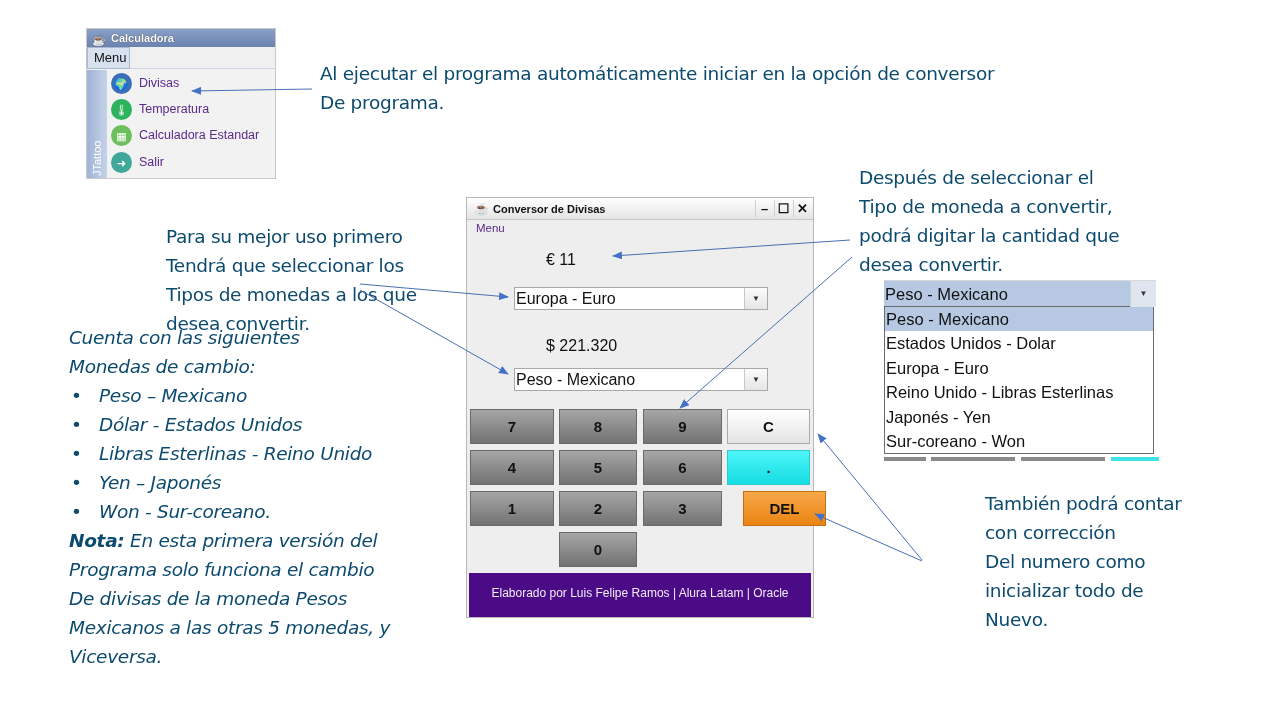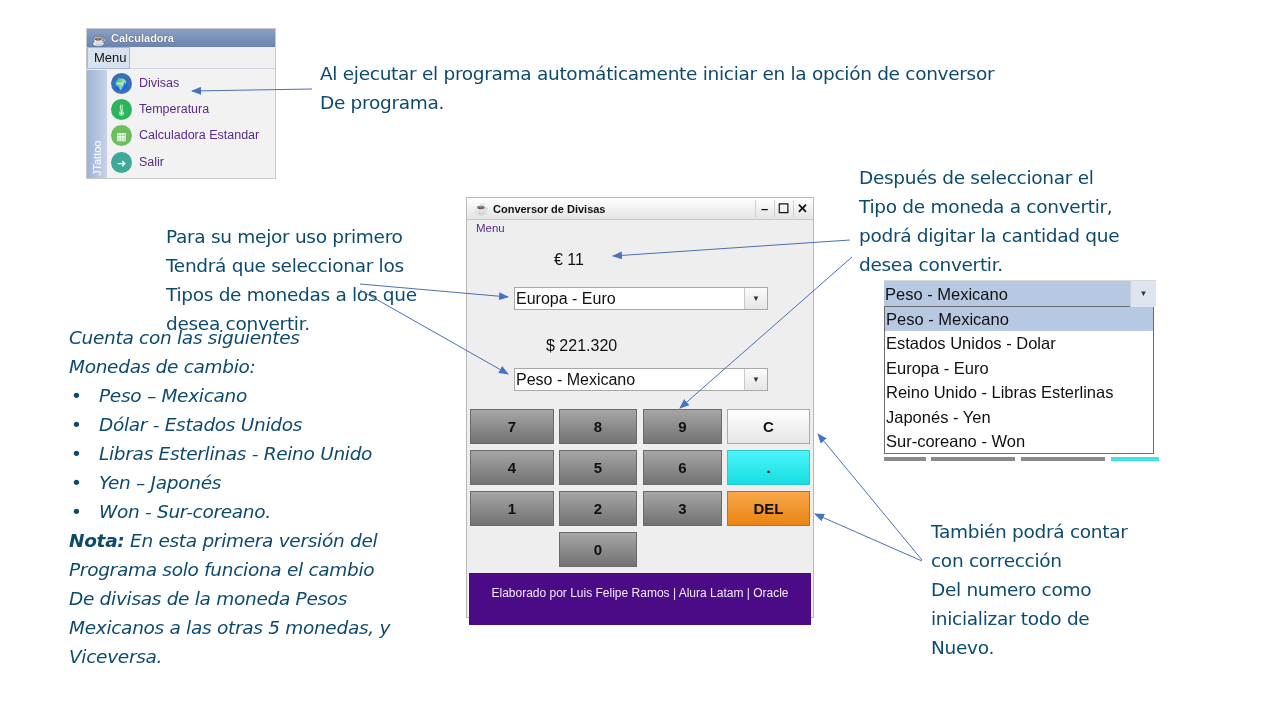--- a/index.html
+++ b/index.html
@@ -24,21 +24,21 @@
   #conv-title .cup { position: absolute; left: 7px; top: 0; font-size: 12px; color: #555; font-weight: normal; }
   .wctrl { position: absolute; top: 2px; width: 18px; height: 17px; font-size: 13px; line-height: 17px; text-align: center; color: #111; font-weight: bold; border-left: 1px solid #d0d0d0; }
   #conv-menu { position: absolute; left: 9px; top: 24px; font-size: 11.5px; color: #5a2a8a; }
   .amount { position: absolute; font-size: 16px; color: #111; }
   .combo { position: absolute; left: 47px; width: 254px; height: 23px; background: #fff; border: 1px solid #a8a8a8; font-size: 16px; line-height: 21px; padding-left: 1px; color: #111; }
   .combo .arrow { position: absolute; right: 0; top: 0; width: 23px; height: 21px; border-left: 1px solid #c8c8c8; background: linear-gradient(#fbfbfb, #e6e6e6); font-size: 8px; text-align: center; line-height: 21px; color: #333; }
   .key { position: absolute; width: 80px; height: 35px; background: linear-gradient(#a6a6a6, #727272); border: 1px solid #6a6a6a; font-size: 15px; font-weight: bold; color: #111; text-align: center; line-height: 33px; }
   .key.c { background: linear-gradient(#ffffff, #e4e4e4); border-color: #aaa; }
   .key.dot { background: linear-gradient(#4df5f8, #15dde3); border-color: #2dc9cf; }
   .key.del { background: linear-gradient(#f7a84a, #ea8412); border-color: #c96e10; }
-  #conv-footer { position: absolute; left: 2px; top: 375px; width: 342px; height: 52px; background: #4b0b86; color: #f2ecf8; font-size: 12px; text-align: center; line-height: 40px; }
+  #conv-footer { position: absolute; left: 2px; top: 375px; width: 342px; height: 44px; background: #4b0b86; color: #f2ecf8; font-size: 12px; text-align: center; line-height: 40px; }
 
   
   #dd { left: 884px; top: 280px; width: 272px; }
   #dd-head { position: relative; height: 26px; background: #b7c9e2; font-size: 16.5px; line-height: 26px; padding-left: 1px; color: #111; border-top: 1px solid #d8d8d8;}
   #dd-head .arrow { position: absolute; right: 0; top: 0; width: 26px; height: 26px; font-size: 8px; text-align: center; line-height: 26px; color: #333; background: #dfe5ee; border-left: 1px solid #c8d2df;}
   #dd-list { border: 1px solid #6b6b6b; background: #fff; width: 270px; }
   .dd-opt { height: 24.4px; font-size: 16.5px; line-height: 24px; padding-left: 1px; color: #111; }
   .dd-opt.sel { background: #b7c9e2; }
   #dd-under { position: absolute; left: 0; top: 177px; width: 276px; height: 4px; }
   #dd-under span { position: absolute; top: 0; height: 4px; background: #8a8a8a; }
@@ -112,21 +112,21 @@
 <div id="conv-win" class="abs">
   <div id="conv-title">
     <span class="cup">☕</span>
     <span>Conversor de Divisas</span>
     <span class="wctrl" style="right:40px;">–</span>
     <span class="wctrl" style="right:21px;">☐</span>
     <span class="wctrl" style="right:2px;">✕</span>
   </div>
   <div id="conv-menu">Menu</div>
 
-  <div class="amount" style="left:79px; top:53px;margin-left:8px;">€  11</div>
+  <div class="amount" style="left:79px; top:53px;">€  11</div>
   <div class="combo" style="top:89px;">
     <span>Europa - Euro</span>
     <span class="arrow">▼</span>
   </div>
 
   <div class="amount" style="left:79px; top:139px;">$  221.320</div>
   <div class="combo" style="top:170px;">
     <span>Peso - Mexicano</span>
     <span class="arrow">▼</span>
   </div>
@@ -137,21 +137,21 @@
   <div class="key c" style="left:260px; top:211px; width:83px;">C</div>
 
   <div class="key" style="left:3px; top:252px; width:84px;">4</div>
   <div class="key" style="left:92px; top:252px; width:78px;">5</div>
   <div class="key" style="left:176px; top:252px; width:79px;">6</div>
   <div class="key dot" style="left:260px; top:252px; width:83px;">.</div>
 
   <div class="key" style="left:3px; top:293px; width:84px;">1</div>
   <div class="key" style="left:92px; top:293px; width:78px;">2</div>
   <div class="key" style="left:176px; top:293px; width:79px;">3</div>
-  <div class="key del" style="left:260px; top:293px; width:83px;">DEL</div>
+  <div class="key del" style="left:276px; top:293px; width:83px;">DEL</div>
 
   <div class="key" style="left:92px; top:334px; width:78px;">0</div>
 
   <div id="conv-footer">Elaborado por Luis Felipe Ramos | Alura Latam | Oracle</div>
 </div>
 
 <div class="abs slide-text" style="left:859px; top:163px;">
   <div>Después de seleccionar el</div>
   <div>Tipo de moneda a convertir,</div>
   <div>podrá digitar la cantidad que</div>
@@ -172,21 +172,21 @@
     <div class="dd-opt">Sur-coreano - Won</div>
   </div>
   <div id="dd-under">
     <span style="left:0; width:42px;"></span>
     <span style="left:47px; width:84px;"></span>
     <span style="left:137px; width:84px;"></span>
     <span style="left:227px; width:48px; background:#3fe3e8;"></span>
   </div>
 </div>
 
-<div class="abs slide-text" style="left:931px; top:489px;margin-top:28px;">
+<div class="abs slide-text" style="left:985px; top:489px;">
   <div>También podrá contar</div>
   <div>con corrección</div>
   <div>Del numero como</div>
   <div>inicializar todo de</div>
   <div>Nuevo.</div>
 </div>
 
 <svg id="arrows" width="1280" height="720">
   <defs>
     <marker id="ah" markerWidth="10" markerHeight="8" refX="9" refY="4" orient="auto" markerUnits="userSpaceOnUse">

